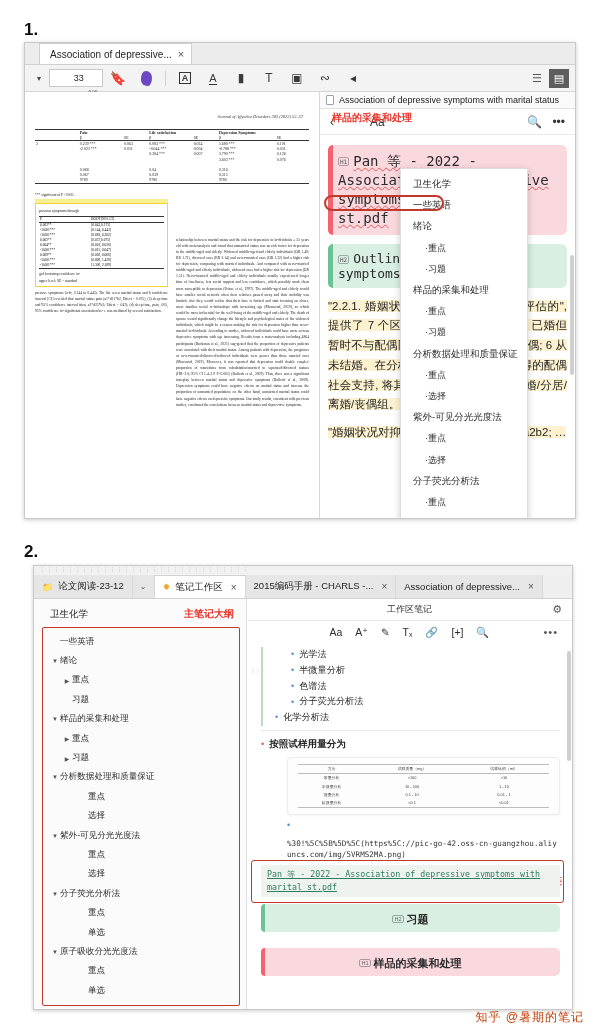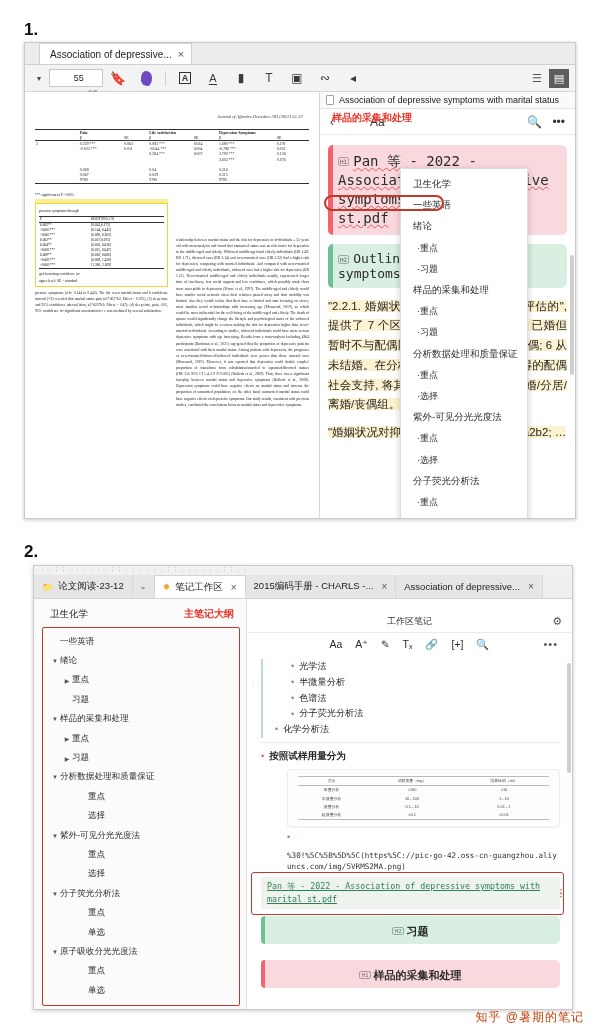--- a/index.html
+++ b/index.html
@@ -136,21 +136,21 @@
   }
   .note-para span.hy { background: #fdf2cf; }
 
   
   .dd {
     position: absolute; left: 80px; top: 33px; width: 128px; height: 385px;
     background: #fff; border: 1px solid #dcdcdc; box-shadow: 0 2px 7px rgba(0,0,0,.2);
     z-index: 20; overflow: hidden; padding-top: 5px;
   }
   .dd-item { font-size: 9.5px; color: #2a2a2a; padding: 4.1px 0 4.1px 12px; white-space: nowrap; }
-  .dd-item.sub { padding-left: 16px; font-size: 9px; }
+  .dd-item.sub { padding-left: 24px; font-size: 9px; }
   .dd-hl {
     position: absolute; left: 4px; width: 120px; height: 16px; top: 60px;
     border: 2.2px solid #c0392b; border-radius: 10px; z-index: 21; pointer-events:none;
   }
 
   
   #panel2-label { position: absolute; left: 24px; top: 542px; }
   #panel2 {
     position: absolute; left: 33px; top: 565px;
     width: 540px; height: 445px;
@@ -182,21 +182,21 @@
   .side-title { font-size: 9.5px; color:#222; }
   .side-anno { font-size: 10px; color:#e8352a; font-weight:bold; }
   .tree-box { position:absolute; left:8px; top:28px; right:6px; bottom:4px; border:1.8px solid #c0392b; border-radius:2px; }
   .tree { position:absolute; left:10px; top:30px; right:8px; bottom:6px; overflow:hidden; padding-top:3px; }
   .tnode { display:flex; align-items:center; font-size:8.6px; color:#2a2a2a; height:19.4px; }
   .tarrow { width: 10px; font-size:6px; color:#555; text-align:center; }
   .tnode.lvl0 { padding-left: 6px; }
   .tnode.lvl1 { padding-left: 18px; }
   .tnode.lvl2 { padding-left: 34px; }
 
-  .p2-main { flex:1; background:#fff; display:flex; flex-direction:column; position:relative;margin-top:12px; }
+  .p2-main { flex:1; background:#fff; display:flex; flex-direction:column; position:relative; }
   .p2-main-head {
     height: 22px; display:flex; align-items:center; justify-content:center;
     border-bottom:1px solid #ececec; position:relative; font-size:9px; color:#333;
   }
   .gear { position:absolute; right:10px; font-size:11px; color:#555; }
   .p2-tools { height:22px; display:flex; align-items:center; justify-content:center; gap:13px; font-size:10.5px; color:#2b2b2b; position:relative;}
   .p2-tools .dots { position:absolute; right:14px; font-size:11px; color:#555; letter-spacing:1px;}
   .p2-content { flex:1; padding: 4px 12px 0 14px; overflow:hidden; position:relative; }
   .bullets { border-left: 2px solid #bcdcc2; padding-left: 12px; margin-bottom: 4px;}
   .bl { font-size:9.2px; color:#1f1f1f; line-height:1.72; display:flex; align-items:center; gap:5px;}
@@ -250,21 +250,21 @@
   <div class="p1-tabbar">
     <div class="p1-tab">
       <span>Association of depressive...</span>
       <span class="x">×</span>
     </div>
   </div>
 
   <div class="p1-toolbar">
     <div class="tb-caret">▾</div>
     <div class="pagebox">
-      <span>55</span>
+      <span>33</span>
       <span class="tot">4/6</span>
     </div>
     <div class="tb-ico tag-ico">🔖</div>
     <div class="tb-ico">
         <span class="blob"></span>
       </div>
     <div class="tb-sep"></div>
     <div class="tb-ico">
         <span style="border:1.4px solid #333;padding:0 2px;font-weight:bold;font-size:9px;">A</span>
       </div>

